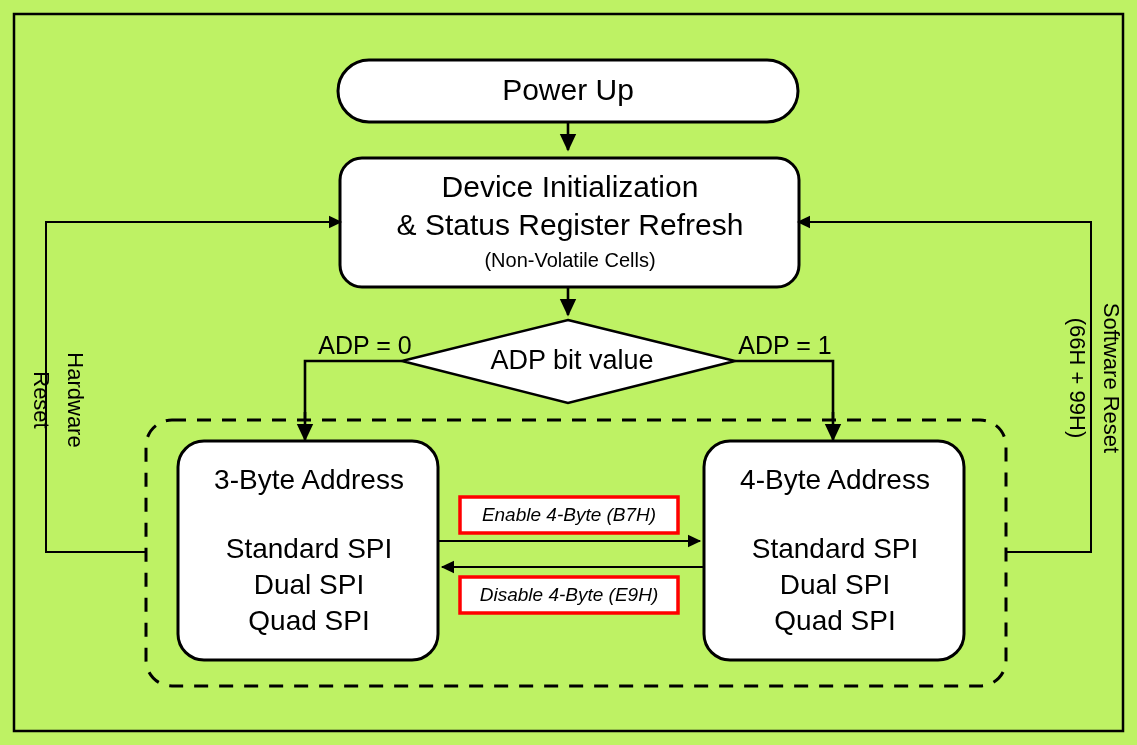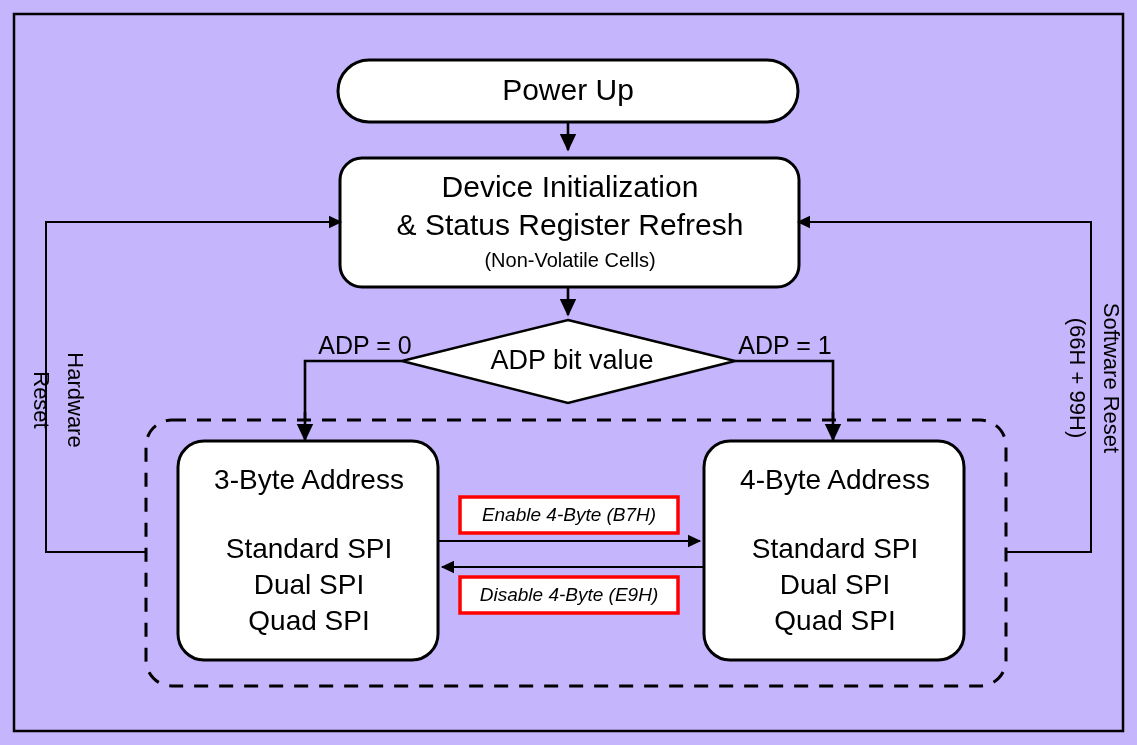--- a/index.html
+++ b/index.html
@@ -8,21 +8,21 @@
     background: #ffffff;
   }
   body {
     font-family: "Liberation Sans", sans-serif;
     -webkit-font-smoothing: antialiased;
   }
   #stage {
     position: relative;
     width: 1137px;
     height: 745px;
-    background: #c4b5fd;
+    background: #bef264;
     overflow: hidden;
   }
   #diagram {
     position: absolute;
     left: 0;
     top: 0;
     width: 1137px;
     height: 745px;
   }
   .node-text {

